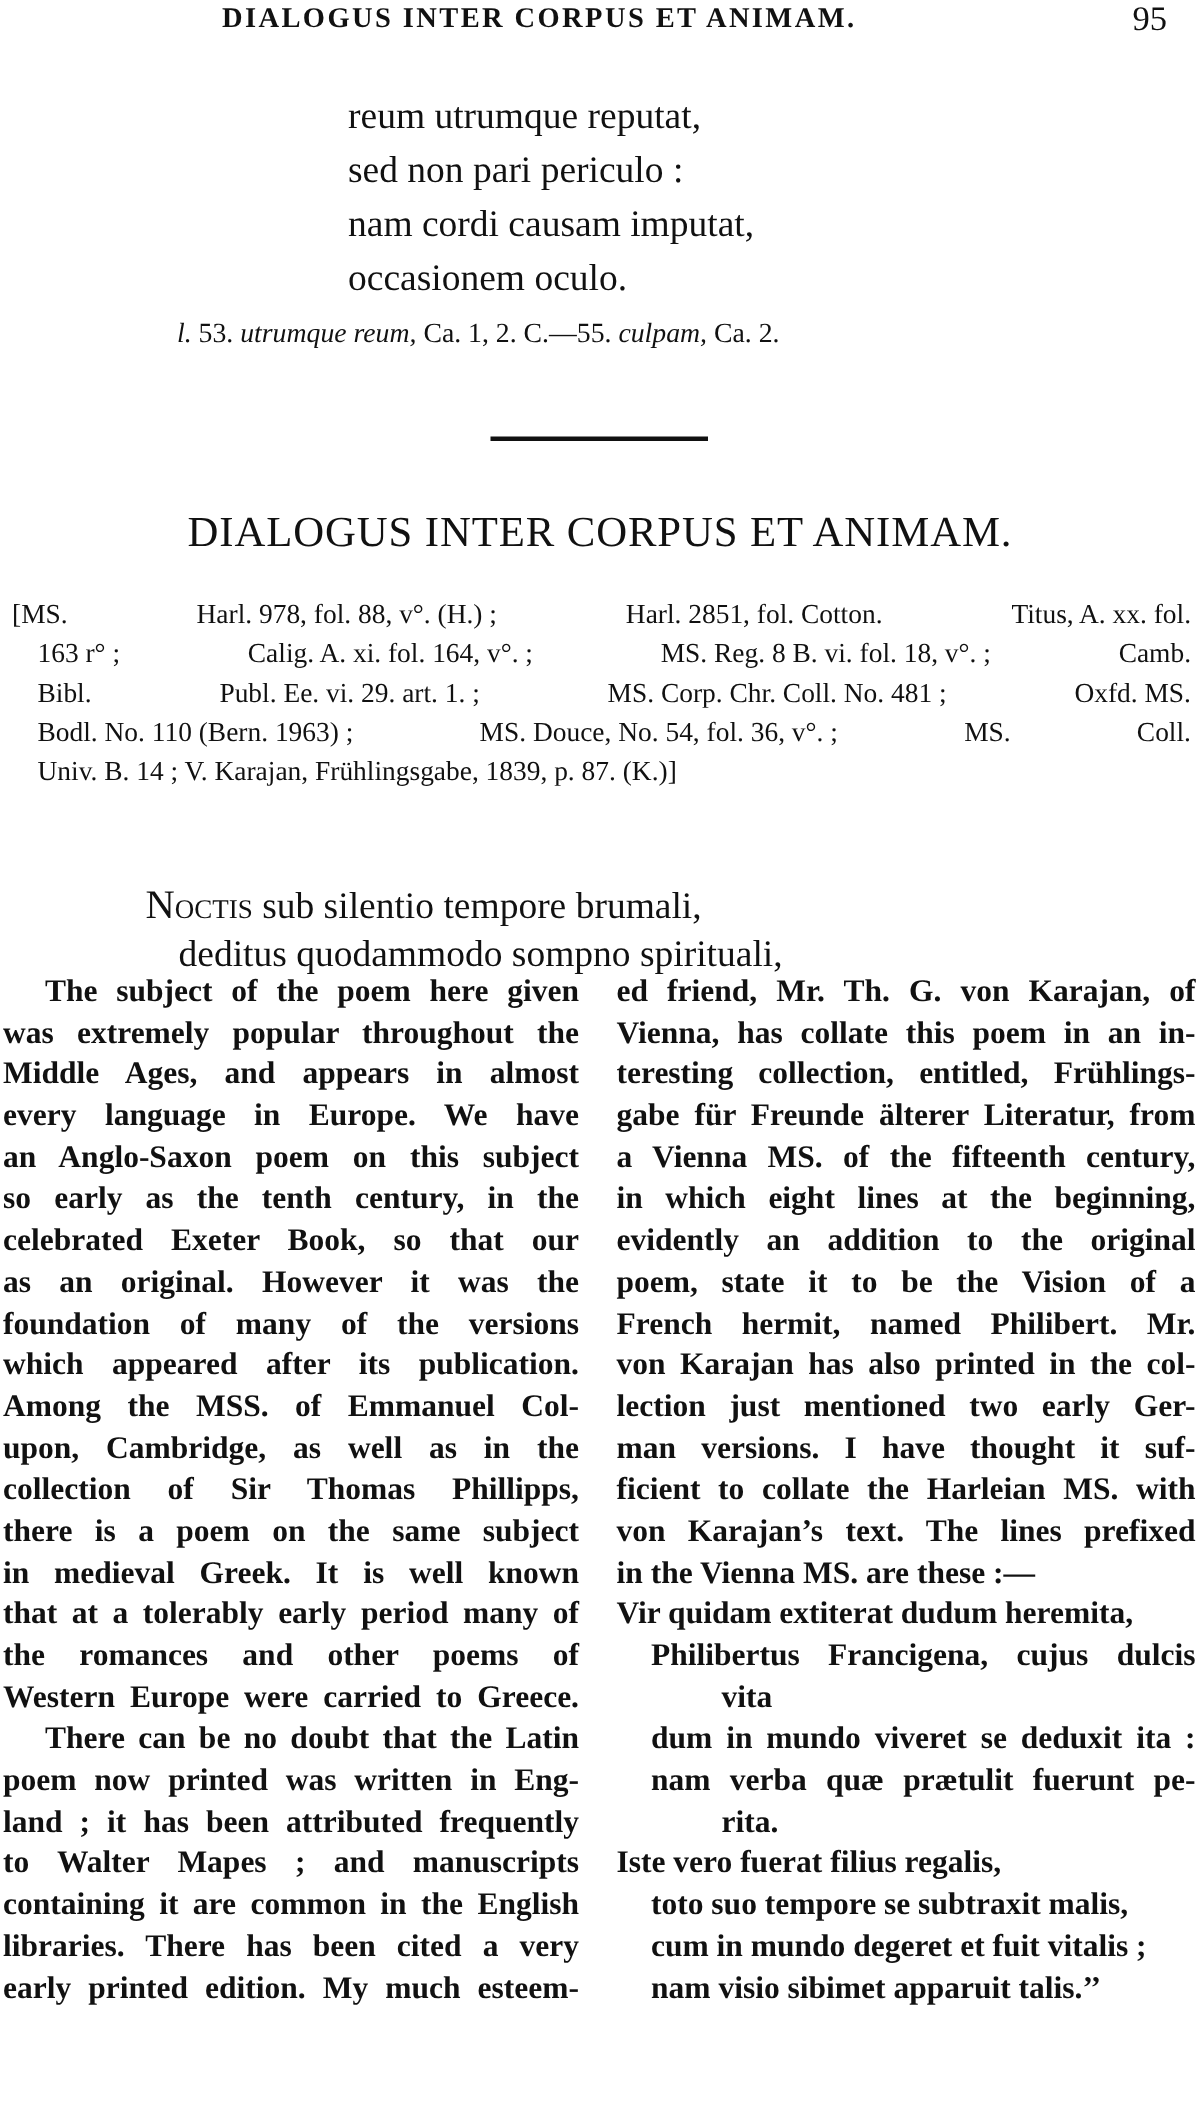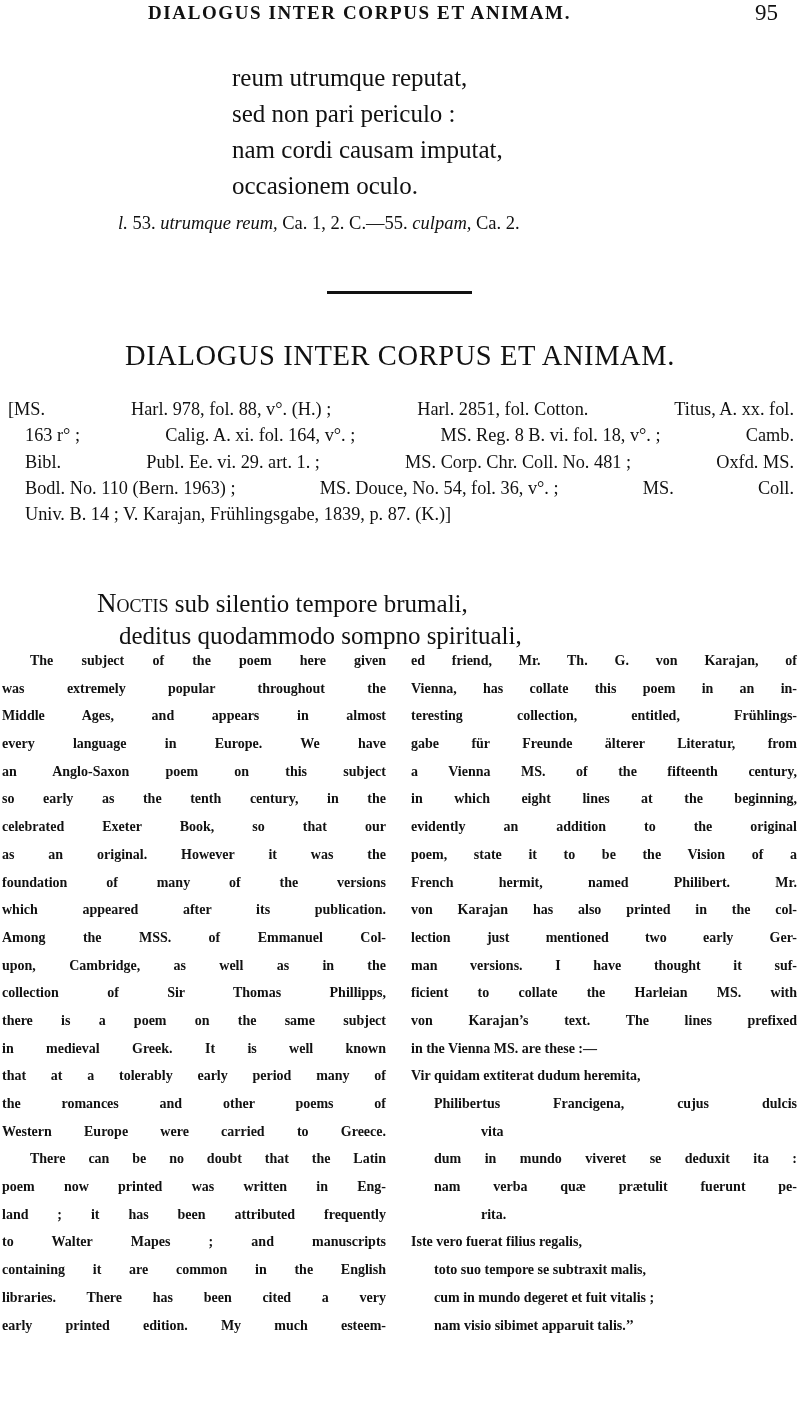--- a/index.html
+++ b/index.html
@@ -78,21 +78,21 @@
       font-size: 25px;
       line-height: 32px;
       margin-top: 29px;
     }
     .poem-open div { white-space: nowrap; }
     .poem-open .l2 { padding-left: 22px; }
 
     
     .col {
       top: 647px;
-      font-size: 14px;
+      font-size: 21px;
       line-height: 27.7px;
       font-weight: bold;
     }
     .col-left { left: 2px; width: 384px; }
     .col-right { left: 411px; width: 386px; }
     .col .line {
       display: block;
       text-align: justify;
       text-align-last: justify;
       white-space: nowrap;

